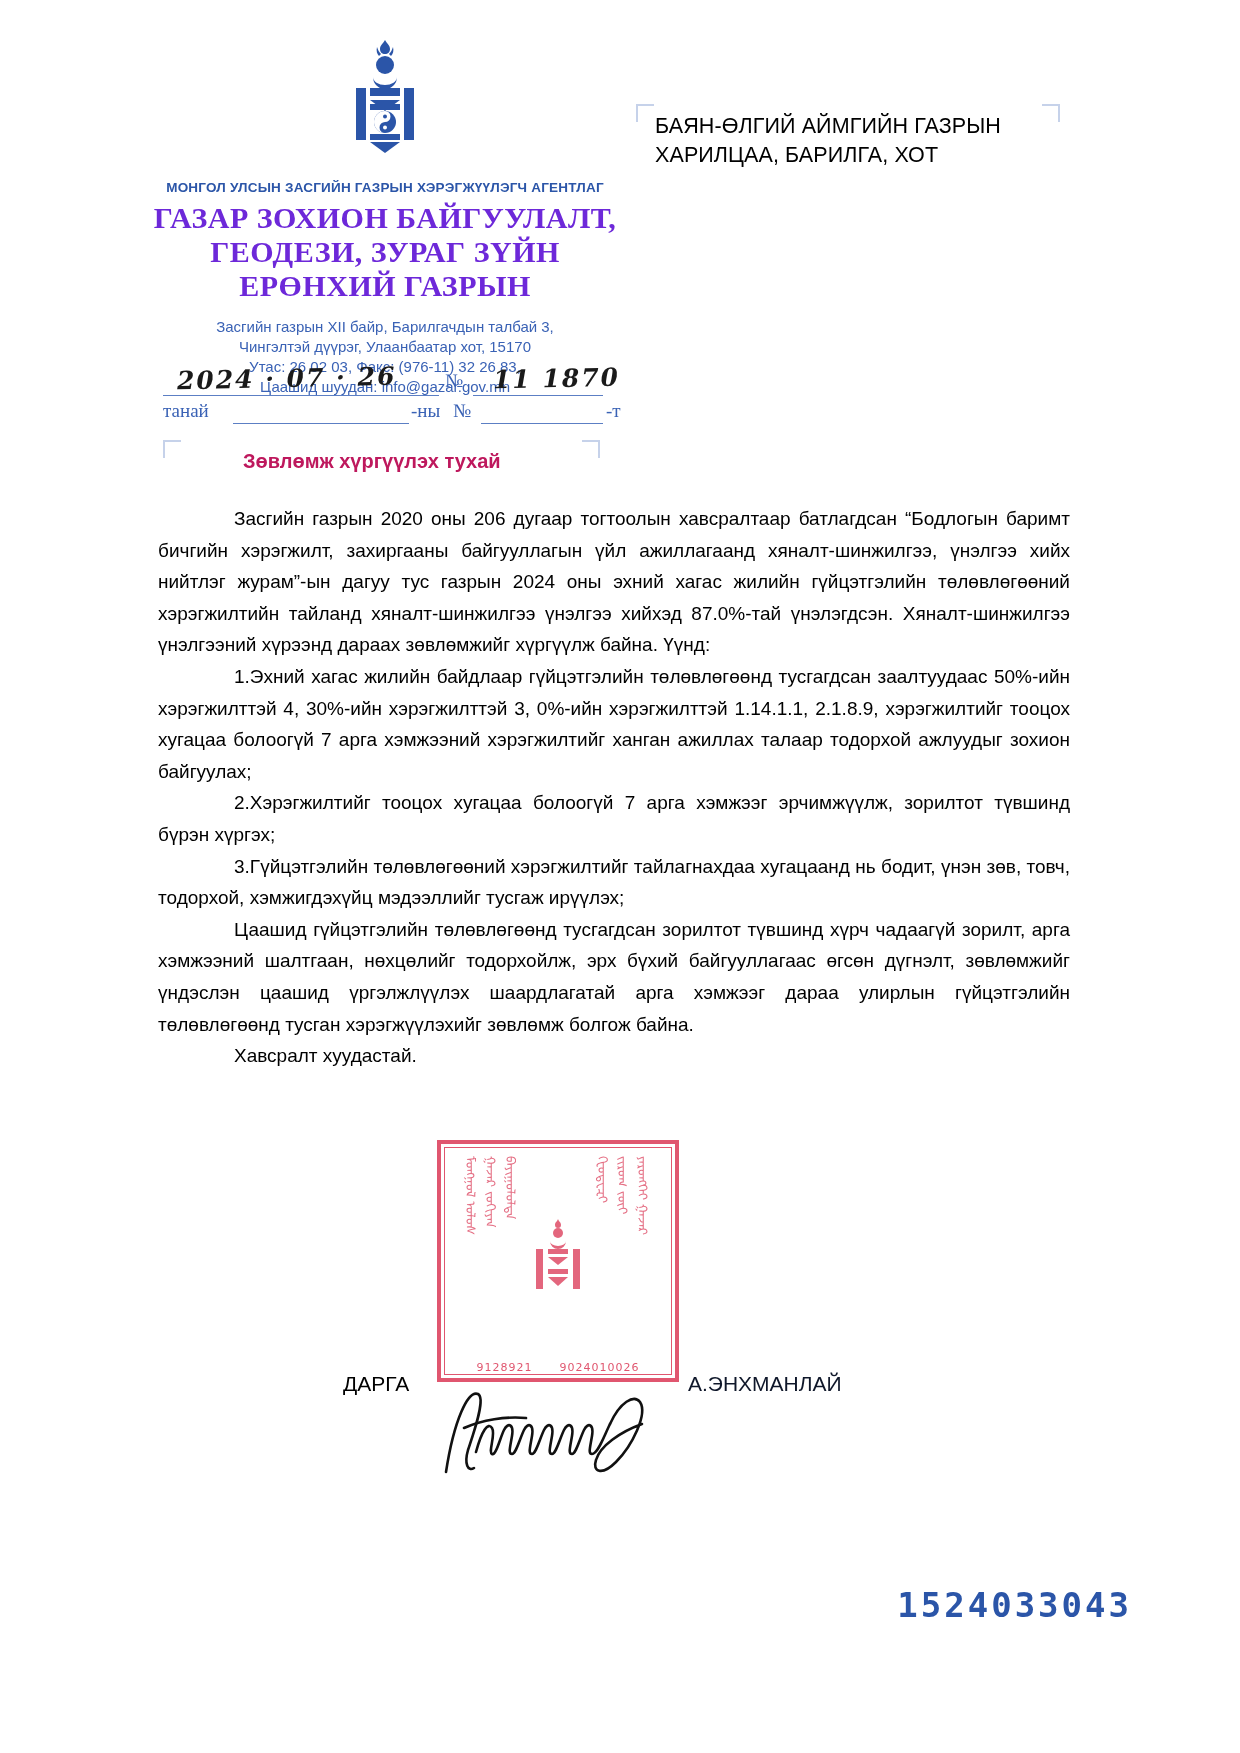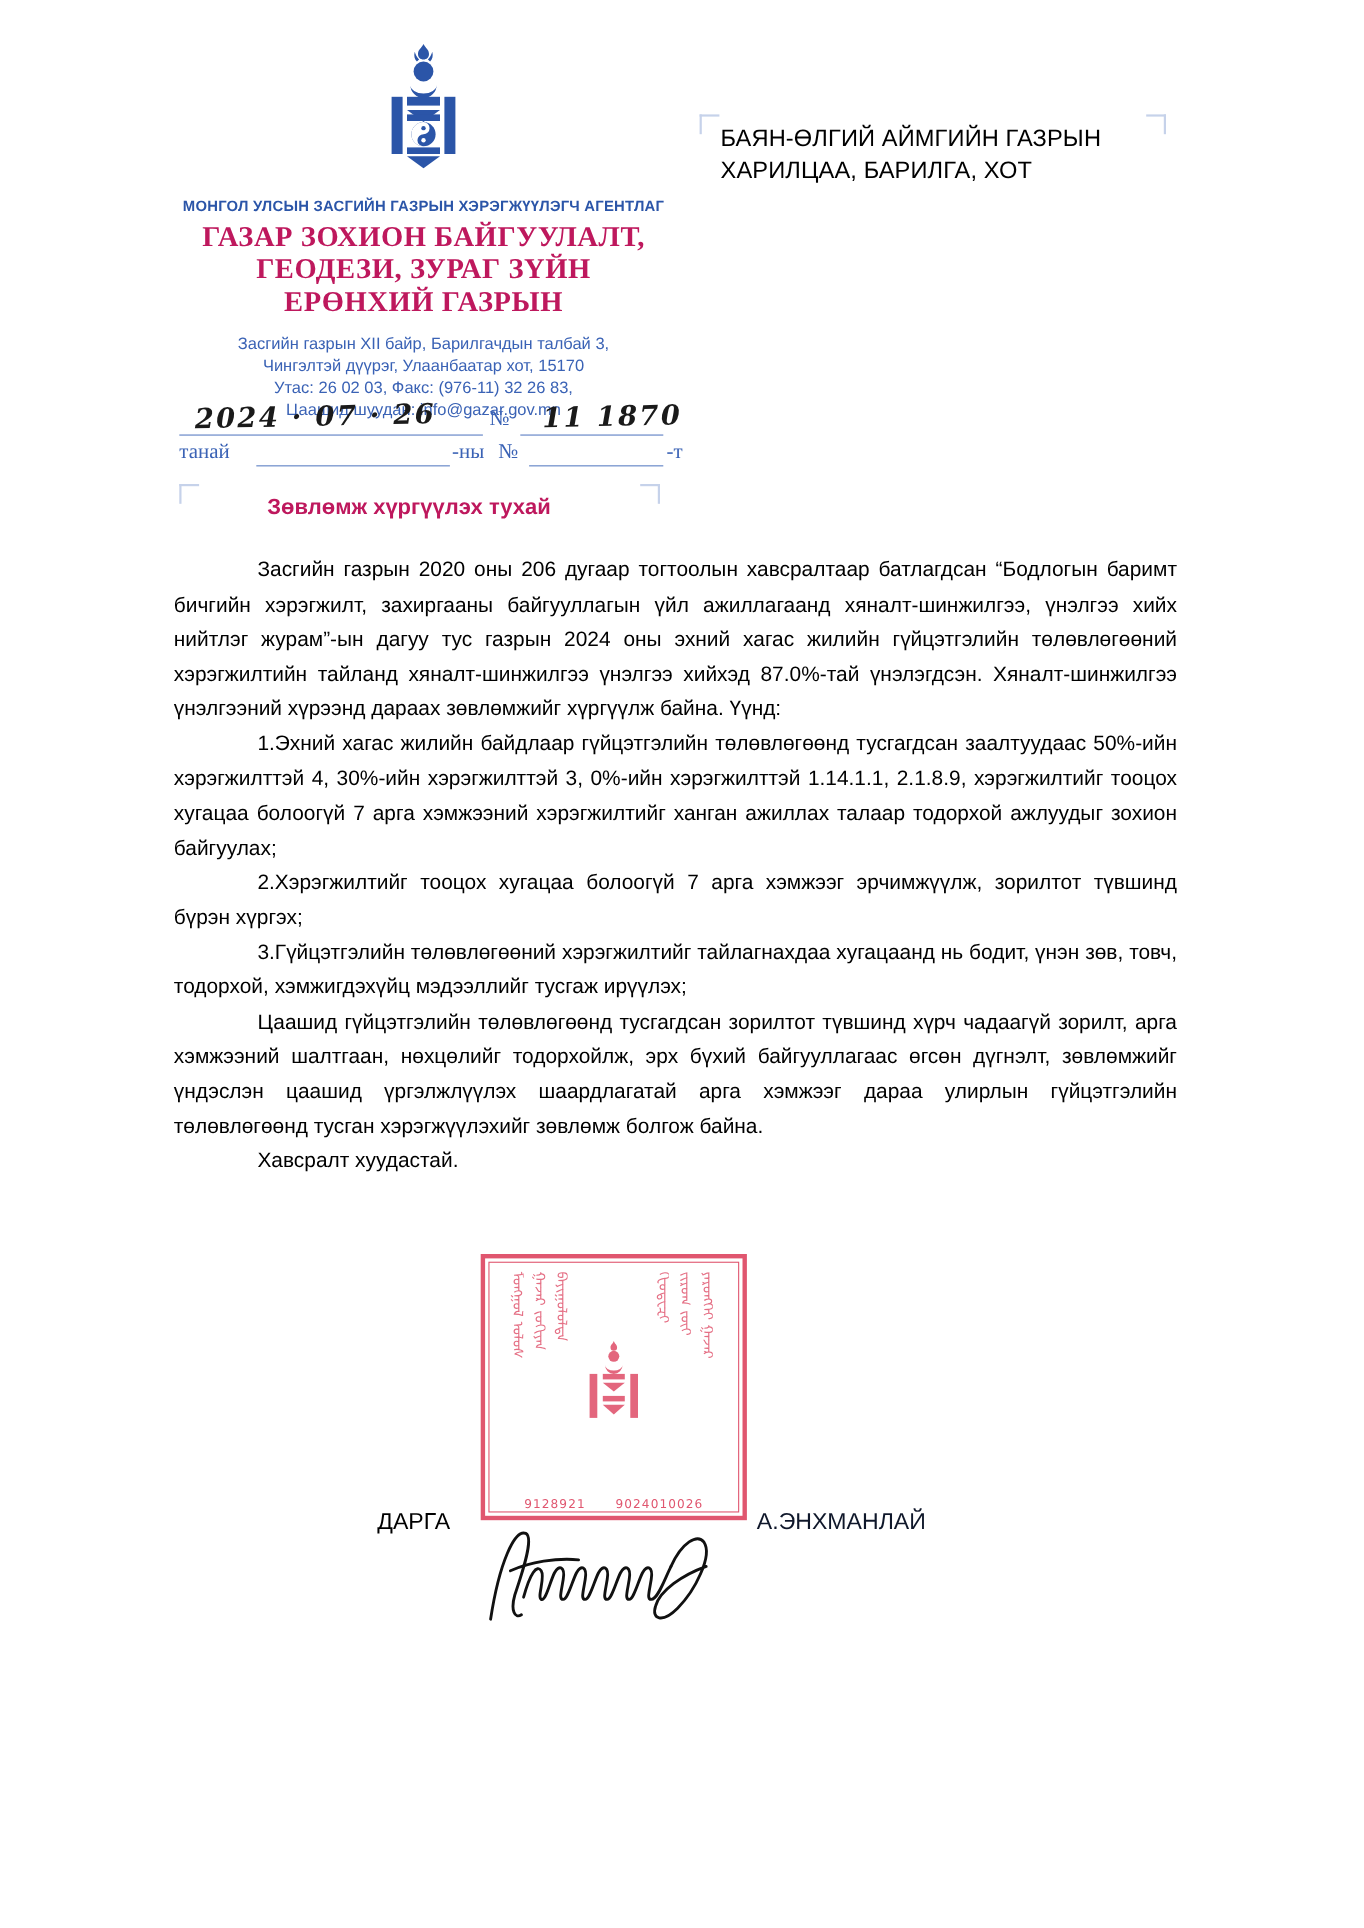--- a/index.html
+++ b/index.html
@@ -38,23 +38,23 @@
     font-size: 13.5px;
     font-weight: bold;
     letter-spacing: 0.2px;
     color: #2b55a8;
     margin-bottom: 6px;
     white-space: nowrap;
   }
   .lh-name {
     font-family: "Liberation Serif", serif;
     font-weight: bold;
-    font-size: 26px;
+    font-size: 30px;
     line-height: 1.13;
-    color: #be185d;
+    color: #6d28d9;
     letter-spacing: 0.5px;
   }
   .lh-name div { white-space: nowrap; }
   .lh-addr {
     margin-top: 14px;
     font-size: 15px;
     line-height: 1.34;
     color: #3a62b5;
   }
   .lh-addr div { white-space: nowrap; }
@@ -388,14 +388,15 @@
       <path d="M46 72 C52 50 58 42 62 48 C66 54 58 72 62 74 C66 76 70 58 74 50 C78 42 84 44 82 56 C80 68 78 74 82 74 C86 74 90 58 94 50 C98 42 104 44 102 56 C100 68 98 74 102 74 C106 74 110 58 114 50 C118 42 124 44 122 56 C120 68 118 74 122 74 C126 74 130 58 134 50 C138 42 144 44 142 56 C140 68 138 74 142 74 C146 74 150 58 154 50 C158 42 164 44 162 56 C160 68 158 74 162 74 C168 74 174 56 180 44"></path>
       <path d="M180 44 C190 22 204 14 210 22 C218 34 202 66 186 82 C172 96 162 92 166 80 C170 66 190 52 212 44"></path>
     </g>
   </svg>
 
   <div class="sig-row">
     <div class="sig-title">ДАРГА</div>
     <div class="sig-name">А.ЭНХМАНЛАЙ</div>
   </div>
 
+  <div class="barcode-num">1524033043</div>
 
 </div>
 
 </body></html>

